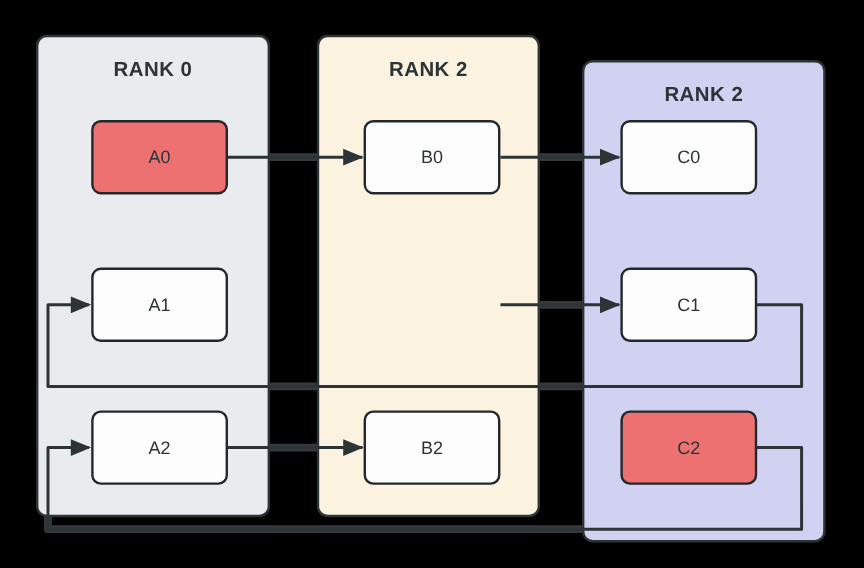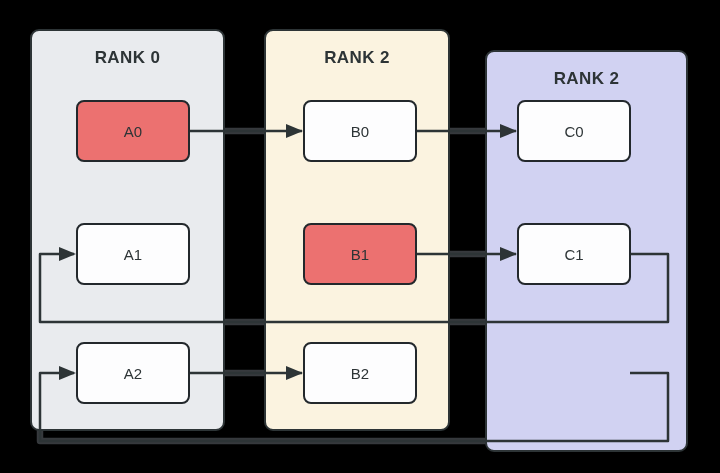--- a/index.html
+++ b/index.html
@@ -114,27 +114,27 @@
   <div class="node col-a row-1">
     <span>A1</span>
   </div>
   <div class="node col-a row-2">
     <span>A2</span>
   </div>
 
   <div class="node col-b row-0">
     <span>B0</span>
   </div>
-  <div class="node active col-b row-1">
-    <span>B1</span>
-  </div>
   <div class="node col-b row-2">
     <span>B2</span>
   </div>
 
   <div class="node col-c row-0">
     <span>C0</span>
   </div>
   <div class="node col-c row-1">
     <span>C1</span>
   </div>
+  <div class="node active col-c row-2">
+    <span>C2</span>
+  </div>
 
 </div>
 
 </body></html>

